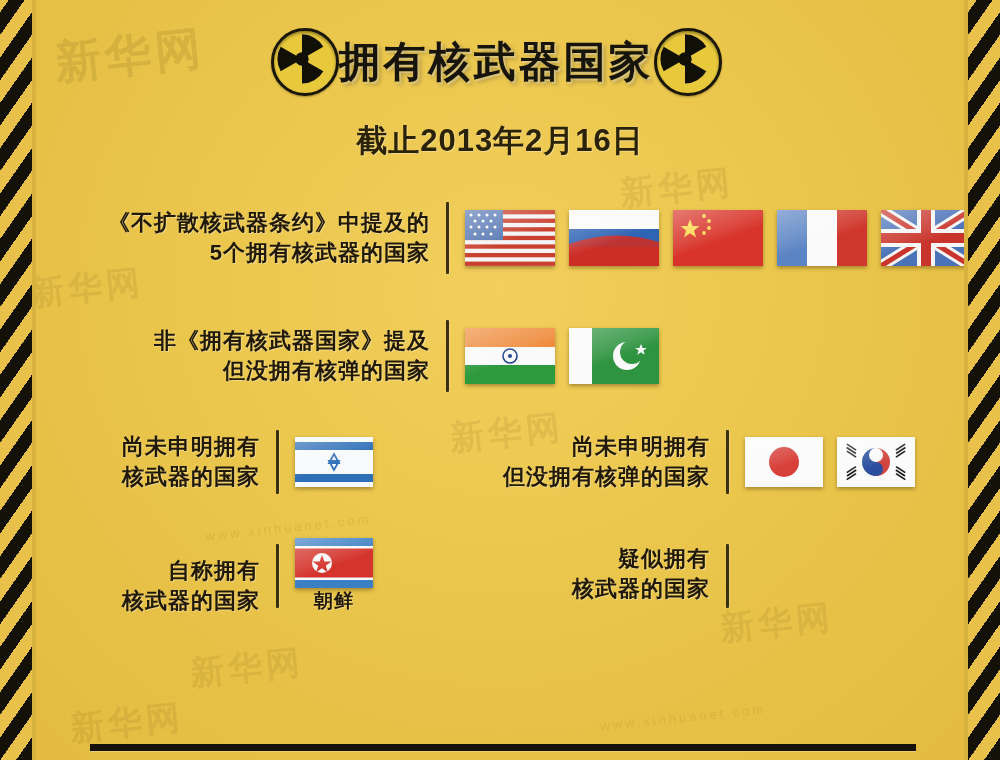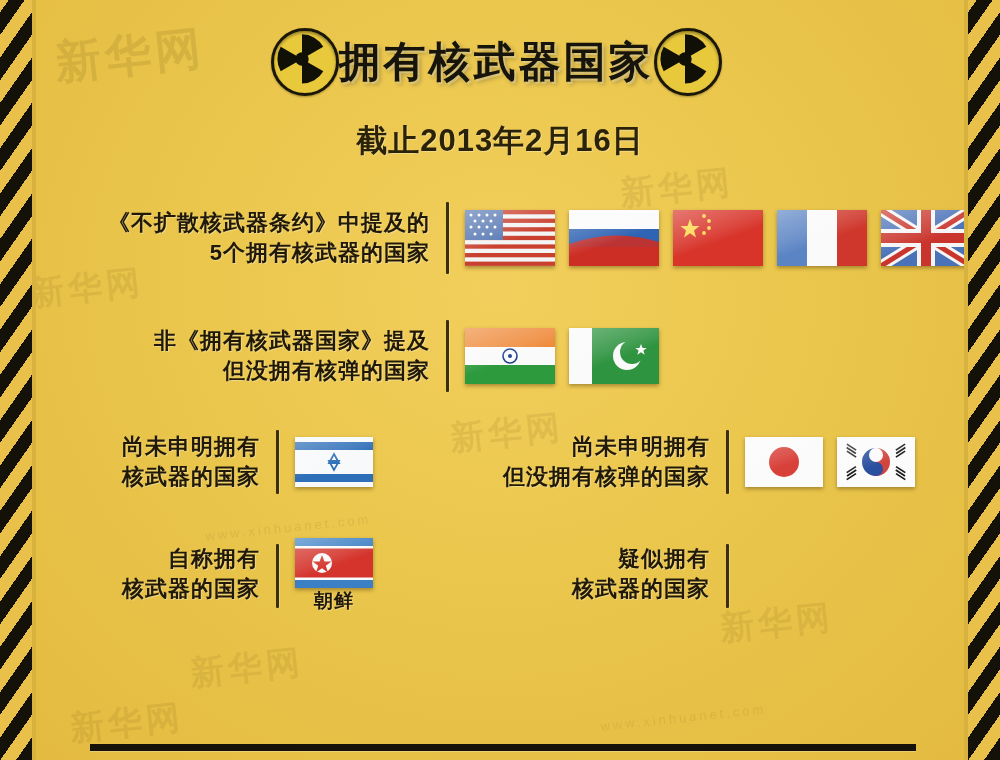--- a/index.html
+++ b/index.html
@@ -361,21 +361,21 @@
                 <rect x="58" y="39" width="11" height="1.7" transform="rotate(33 64 40)"></rect>
               </g>
             </svg>
           </div>
           <div class="flagcap"></div>
         </div>
       </div>
     </div>
 
     <div class="row" style="left:60px;top:538px;align-items:flex-start;">
-      <div class="label" style="width:200px;padding-top:6px;">
+      <div class="label" style="width:200px;padding-top:6px;margin-top:12px;">
         <div>自称拥有</div>
         <div>核武器的国家</div>
       </div>
       <div class="divider" style="height:64px;margin-top:6px;"></div>
       <div class="flags">
         <div class="flagwrap">
           <div class="flag small">
             <svg viewBox="0 0 78 50" preserveAspectRatio="none">
               <rect width="78" height="50" fill="#d4342c"></rect>
               <rect y="0" width="78" height="8" fill="#3b7fc4"></rect>

